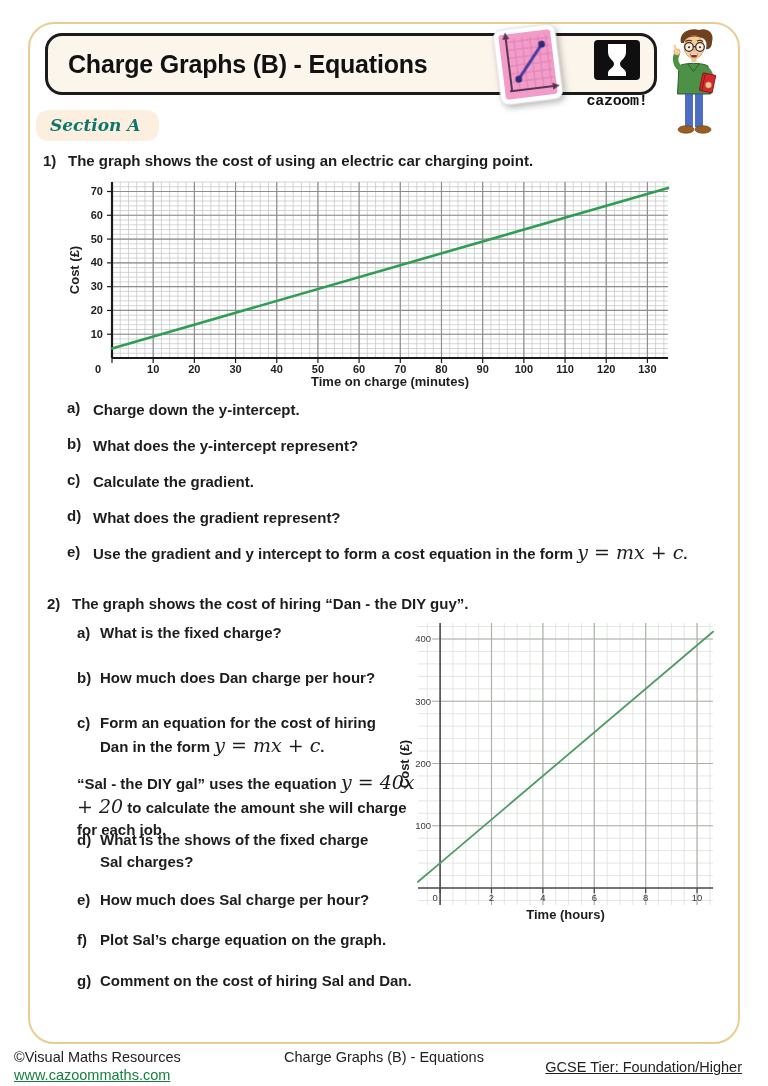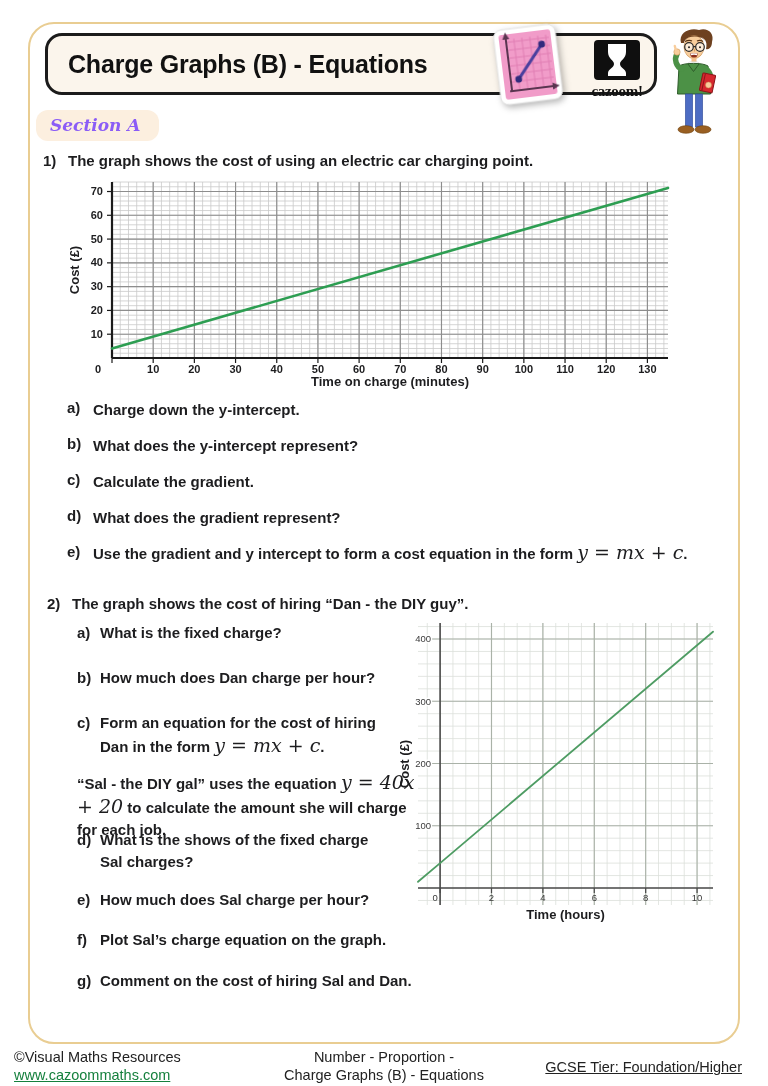--- a/index.html
+++ b/index.html
@@ -29,33 +29,33 @@
     font-size: 25px; font-weight: 700; letter-spacing: -0.2px;
     padding-left: 20px; color: #111;
   }
   .pink-card {
     left: 496px; top: 26px; width: 64px; height: 77px;
     transform: rotate(-7deg); z-index: 2;
     filter: drop-shadow(2px 3px 3px rgba(0,0,0,0.28));
   }
   .logo { left: 586px; top: 40px; width: 62px; text-align: center; z-index: 2; }
   .logo-word {
-    font-family: Liberation Serif, serif; font-weight: 700; font-size: 15px;
-    color: #111; margin-top: 3px; letter-spacing: -0.3px; text-align: center;
+    font-family: Liberation Mono, monospace; font-weight: 700; font-size: 15px;
+    color: #111; margin-top: 13px; letter-spacing: -0.3px; text-align: center;
   }
   .teacher { left: 664px; top: 26px; z-index: 2; }
 
   
   .section-badge {
     left: 36px; top: 110px; padding: 5px 18px 6px 14px;
     background: #fcefdf; border-radius: 12px;
   }
   .section-badge span {
     font-family: "DejaVu Serif", serif; font-style: italic; font-weight: 700;
-    font-size: 17px; color: #8b5cf6;
+    font-size: 17px; color: #0f766e;
   }
 
   
   .qrow { display: flex; font-size: 15px; font-weight: 700; line-height: 20px; }
   .qnum { flex: 0 0 25px; }
   .qletter { flex: 0 0 26px; }
   .q2 .qletter { flex: 0 0 23px; }
   .qtext { flex: 1 1 auto; }
   .math { font-family: "DejaVu Serif", serif; font-style: italic; font-weight: 400; font-size: 19px; }
 
@@ -490,18 +490,17 @@
     <polyline points="23.0,269.8 45.1,251.1 318.0,19.7" fill="none" stroke="#4e9c63" stroke-width="1.8" stroke-linecap="round"></polyline>
     <text x="170.5" y="307" text-anchor="middle" font-size="13" font-weight="bold" fill="#1d1d1f">Time (hours)</text>
     <text text-anchor="middle" font-size="13" font-weight="bold" fill="#1d1d1f" transform="translate(14,152) rotate(-90)">Cost (£)</text>
   </svg>
 
 <div class="abs footer-left">
   <div>©Visual Maths Resources</div>
   <a href="#">www.cazoommaths.com</a>
 </div>
 <div class="abs footer-center">
-  <div>Number - Proportion -</div>
   <div>Charge Graphs (B) - Equations</div>
 </div>
 <div class="abs footer-right">
   <span>GCSE Tier: Foundation/Higher</span>
 </div>
 
 </body></html>

